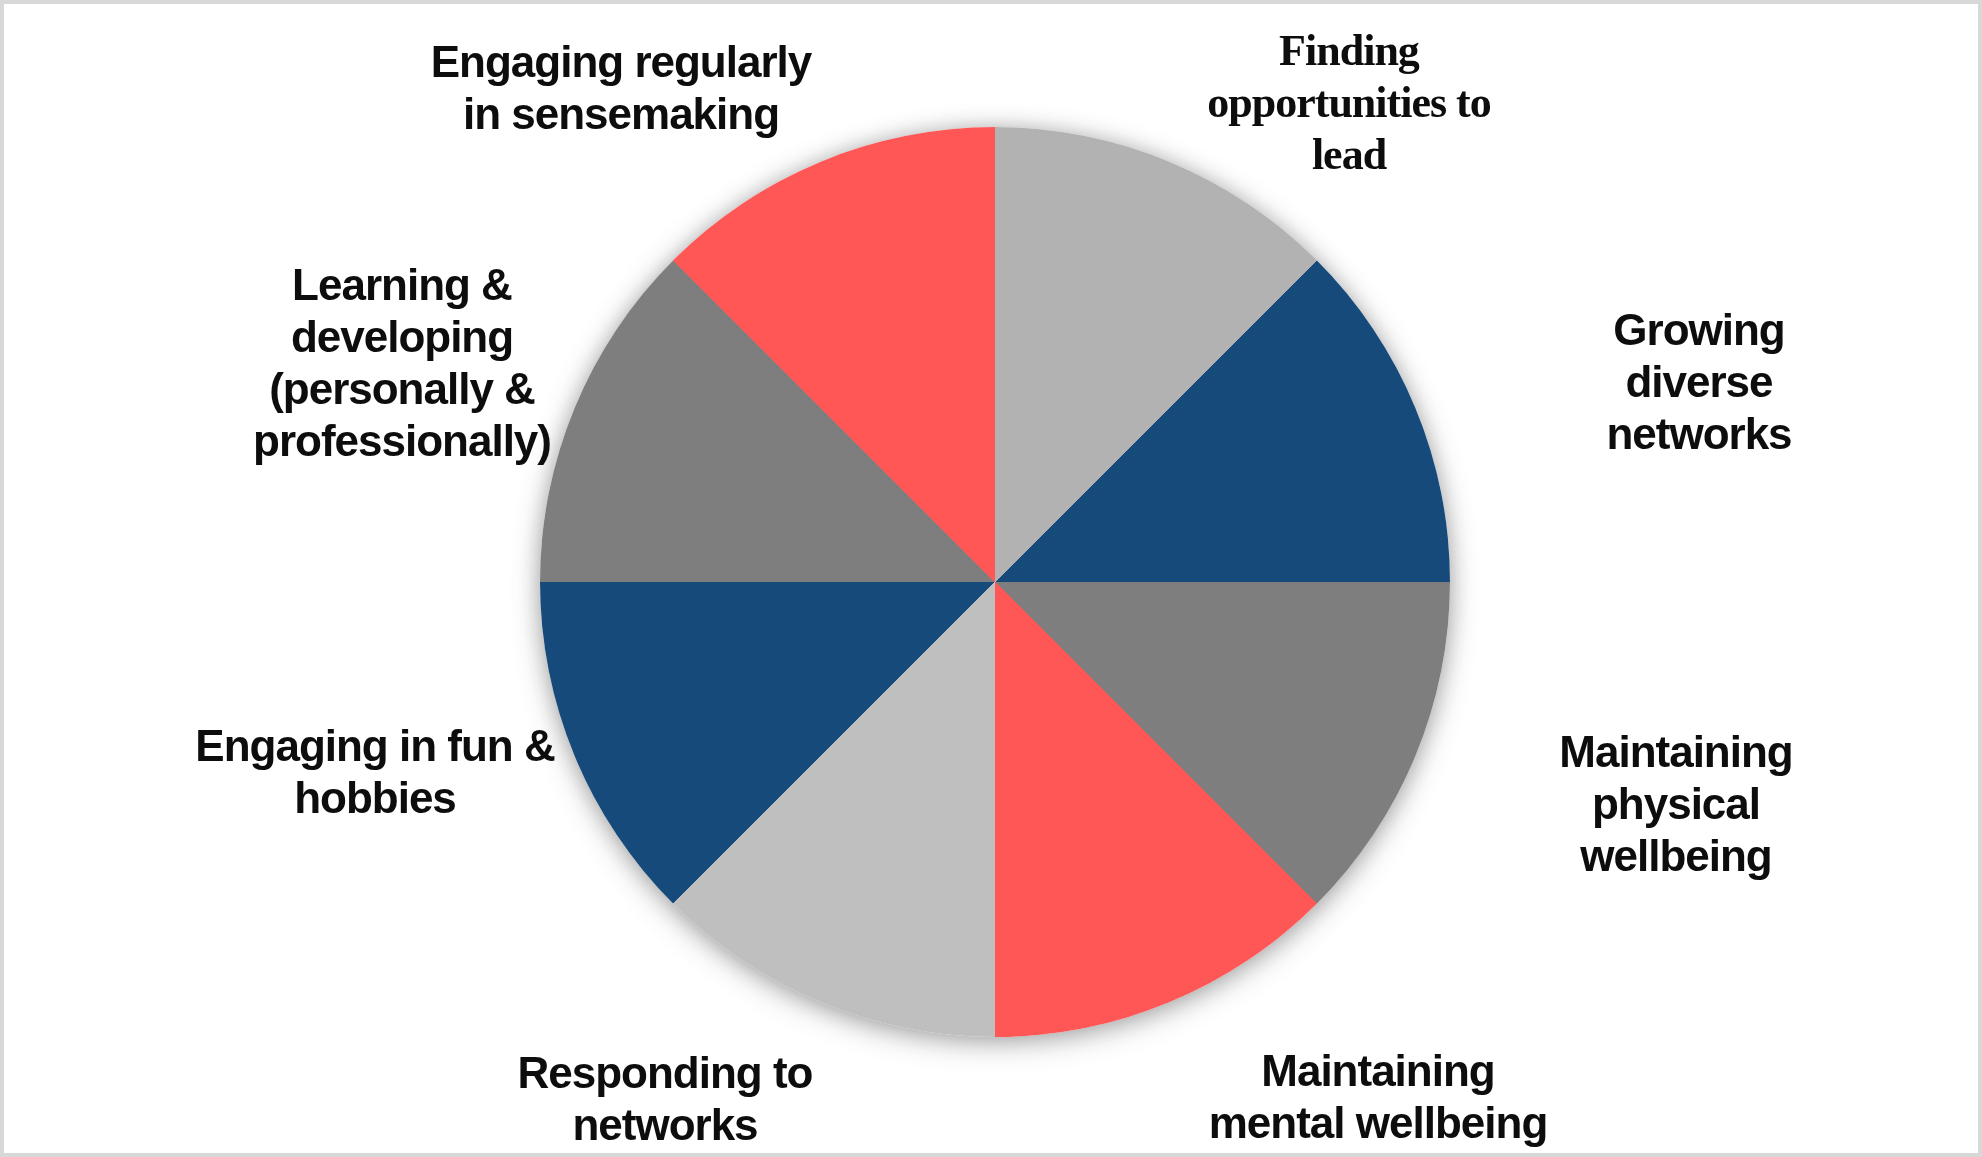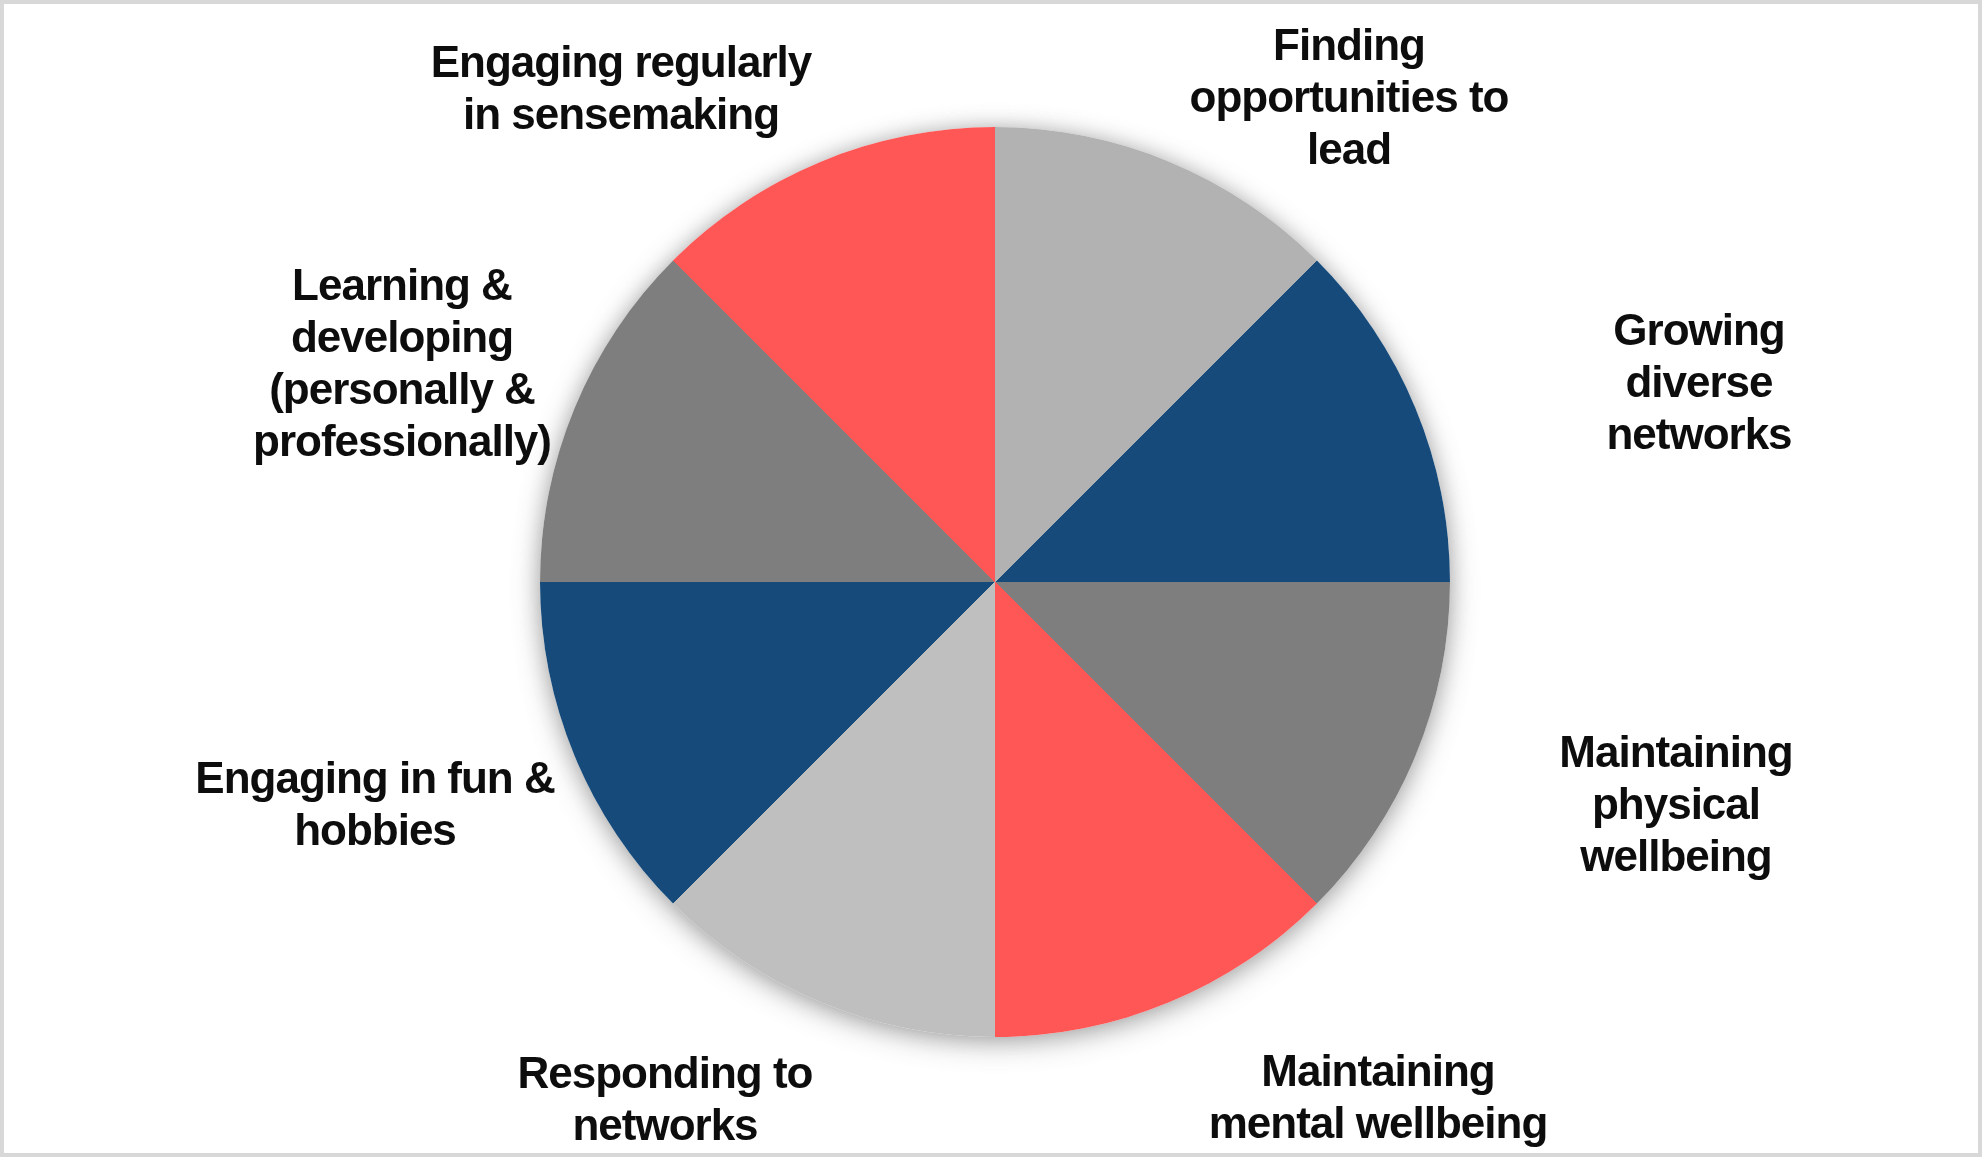--- a/index.html
+++ b/index.html
@@ -35,32 +35,32 @@
     letter-spacing: -1px;
     color: #0d0d0d;
   }
 </style>
 </head>
 <body>
 
 <div class="canvas">
   <div class="pie" id="pie" style="left: 536px; top: 123px; width: 910px; height: 910px; background: conic-gradient(rgb(178, 178, 178) 0deg, rgb(178, 178, 178) 45deg, rgb(21, 74, 123) 45deg, rgb(21, 74, 123) 90deg, rgb(126, 126, 126) 90deg, rgb(126, 126, 126) 135deg, rgb(255, 86, 86) 135deg, rgb(255, 86, 86) 180deg, rgb(191, 191, 191) 180deg, rgb(191, 191, 191) 225deg, rgb(21, 74, 123) 225deg, rgb(21, 74, 123) 270deg, rgb(126, 126, 126) 270deg, rgb(126, 126, 126) 315deg, rgb(255, 86, 86) 315deg, rgb(255, 86, 86) 360deg);"></div>
   <div id="labels">
-      <div class="slice-label" style="left: 1345px; top: 93px;">Finding
+      <div class="slice-label" style="left: 1345px; top: 99px; font-family: Liberation Serif, serif;">Finding
 opportunities to
 lead</div>
       <div class="slice-label" style="left: 1695px; top: 378px;">Growing diverse
 networks</div>
       <div class="slice-label" style="left: 1672px; top: 800px;">Maintaining
 physical wellbeing</div>
       <div class="slice-label" style="left: 1374px; top: 1093px;">Maintaining
 mental wellbeing</div>
       <div class="slice-label" style="left: 661px; top: 1095px;">Responding to
 networks</div>
-      <div class="slice-label" style="left: 371px; top: 800px;">Engaging in fun &amp;
+      <div class="slice-label" style="left: 371px; top: 768px;">Engaging in fun &amp;
 hobbies</div>
       <div class="slice-label" style="left: 398px; top: 353px; margin-top: 6px;">Learning &amp;
 developing
 (personally &amp;
 professionally)</div>
       <div class="slice-label" style="left: 617px; top: 84px;">Engaging regularly
 in sensemaking</div>
     </div>
 </div>
 

